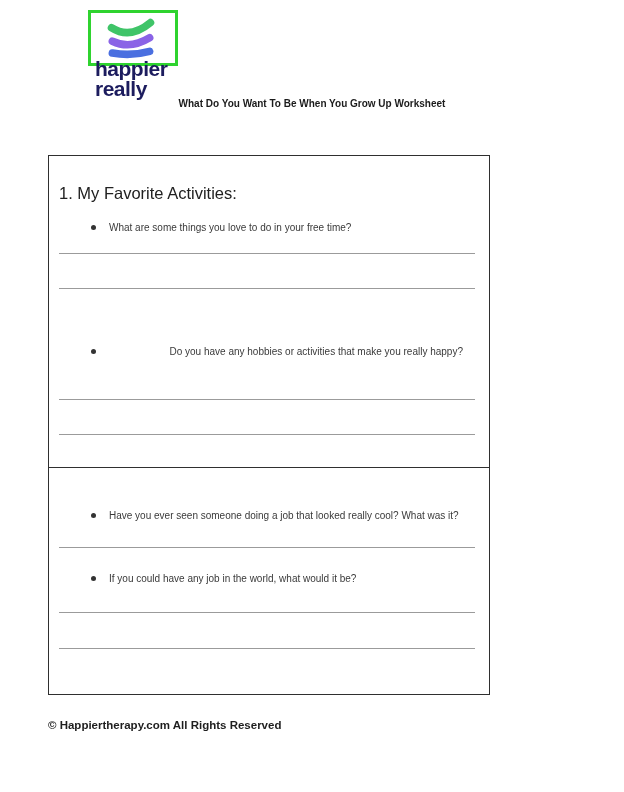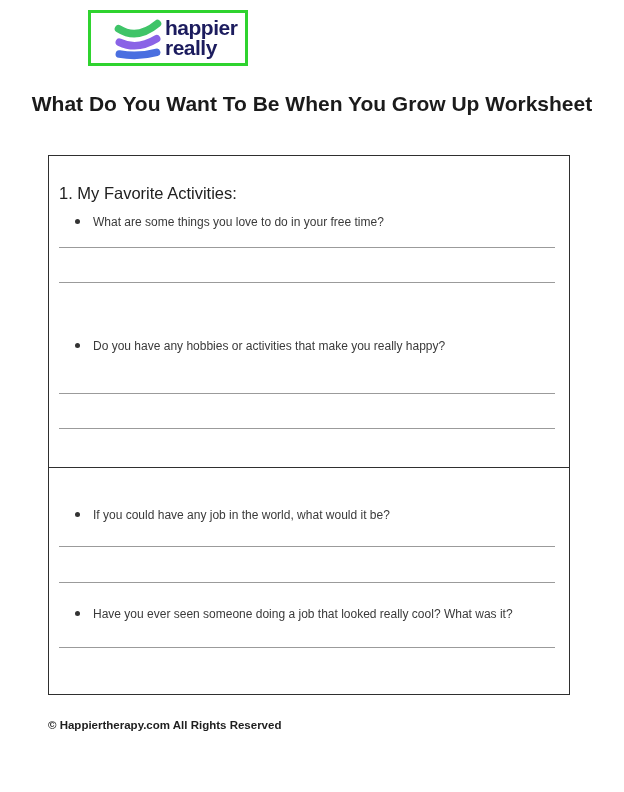--- a/index.html
+++ b/index.html
@@ -5,50 +5,50 @@
   html,body{margin:0;padding:0;background:#fff;}
   body{
     width:624px;height:792px;position:relative;overflow:hidden;
     font-family:"Liberation Sans","DejaVu Sans",sans-serif;color:#222;
   }
   
   .logo{
     display:inline-flex;align-items:center;
     margin:10px 0 0 88px;
     border:3px solid #2fd32f;
-    padding:2px 8px 2px 20px;height:46px;background:#fff;
+    padding:2px 8px 2px 4px;height:46px;background:#fff;flex-direction:column;
   }
   .logo-mark{width:54px;height:44px;flex:0 0 auto;}
   .logo-text{
     font-weight:800;font-size:21px;line-height:0.93;
     letter-spacing:-0.5px;color:#1c1c5e;white-space:nowrap;
   }
   
   .page-title{
     margin:30px 0 0 0;text-align:center;
-    font-size:21px;font-weight:700;color:#1b1b1b;line-height:16px;
+    font-size:10px;font-weight:700;color:#1b1b1b;line-height:16px;
   }
   
   .worksheet-box{
-    position:absolute;left:48px;top:155px;width:522px;height:540px;
+    position:absolute;left:48px;top:155px;width:442px;height:540px;
     box-sizing:border-box;border:1.5px solid #2f2f2f;background:#fff;
   }
   .ws-section{box-sizing:border-box;padding:0 10px;overflow:hidden;}
   .ws-section.sec-1{height:311.5px;border-bottom:1.5px solid #2f2f2f;padding-top:26px;}
   .ws-section.sec-2{height:225.5px;padding-top:24px;}
   .section-heading{
     margin:0;font-size:16.5px;font-weight:400;color:#212121;line-height:22px;
   }
   .item{margin-top:10px;}
   .sec-2 .item{margin-top:15px;}
-  .sec-1 .item + .item{margin-top:55px;}
+  .sec-1 .item + .item{margin-top:55px;text-align:right;}
   .sec-2 .item + .item{margin-top:23px;}
   .question{
-    margin:0;position:relative;padding-left:34px;
-    font-size:12px;color:#3a3a3a;line-height:16px;
+    margin:16px;position:relative;padding-left:34px;
+    font-size:10px;color:#3a3a3a;line-height:16px;
   }
   .question .bullet{
     position:absolute;left:16px;top:5px;width:5px;height:5px;border-radius:50%;
     background:#333;
   }
   .answer-line{
     height:0;border-bottom:1px solid #9b9b9b;margin-right:4px;
   }
   .question + .answer-line{margin-top:17px;}
   .answer-line + .answer-line{margin-top:34px;}
@@ -91,26 +91,26 @@
           <div class="answer-line"></div>
         </div>
         <div class="item">
           <p class="question"><span class="bullet"></span>Do you have any hobbies or activities that make you really happy?</p>
           <div class="answer-line"></div>
           <div class="answer-line"></div>
         </div>
       </section>
       <section class="ws-section sec-2">
         <div class="item">
-          <p class="question"><span class="bullet"></span>If you could have any job in the world, what would it be?</p>
-          <div class="answer-line"></div>
+          <p class="question"><span class="bullet"></span>Have you ever seen someone doing a job that looked really cool? What was it?</p>
           <div class="answer-line"></div>
         </div>
         <div class="item">
-          <p class="question"><span class="bullet"></span>Have you ever seen someone doing a job that looked really cool? What was it?</p>
+          <p class="question"><span class="bullet"></span>If you could have any job in the world, what would it be?</p>
+          <div class="answer-line"></div>
           <div class="answer-line"></div>
         </div>
       </section>
     </div>
 </div>
 
 <div class="page-footer">© Happiertherapy.com All Rights Reserved</div>
 
 
 

